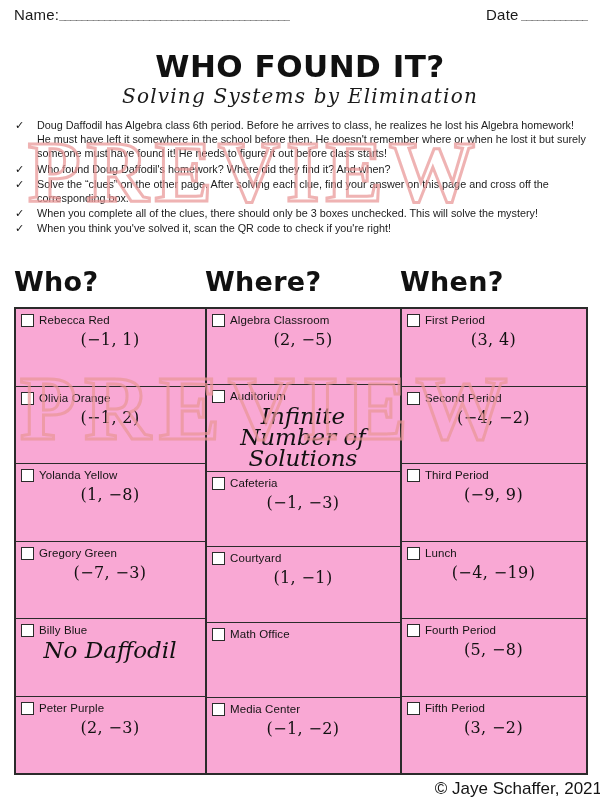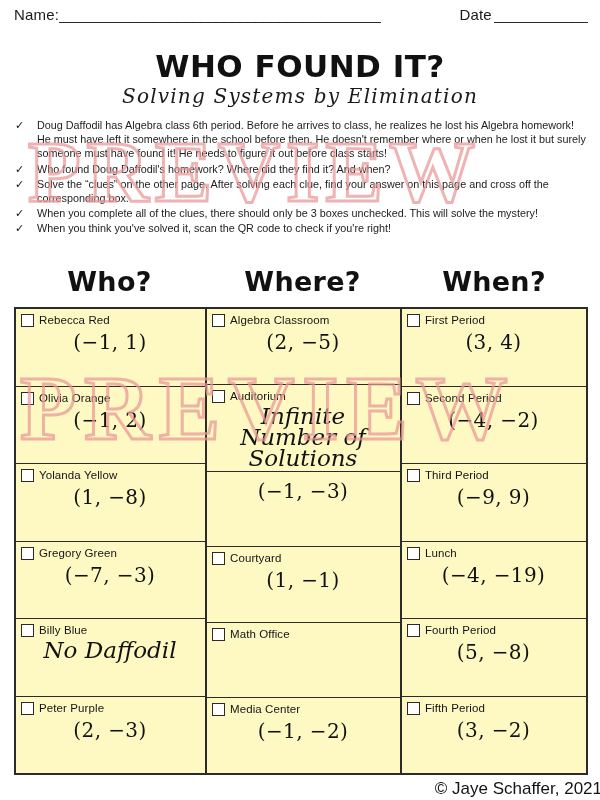--- a/index.html
+++ b/index.html
@@ -23,23 +23,24 @@
     left: 14px;
     right: 12px;
     display: flex;
     align-items: center;
     font-size: 15px;
     letter-spacing: .2px;
     white-space: nowrap;
   }
   .nd-label { font-size: 15px; }
   .nd-rule {
-    font-size: 15px;
+    font-size: 11px;
     letter-spacing: -0.5px;
     overflow: hidden;
+    font-weight: bold;
   }
   .nd-name-rule { flex: 0 0 auto; }
   .nd-gap { flex: 1 1 auto; }
   .nd-date-label { padding-right: 2px; }
 
   
   .title {
     position: absolute;
     top: 48px;
     left: 0;
@@ -93,39 +94,38 @@
     position: absolute;
     top: 266px;
     left: 14px;
     width: 574px;
     display: flex;
   }
   .col-head {
     font-family: "DejaVu Sans", sans-serif;
     font-weight: bold;
     font-size: 27px;
-    text-align: center;
     color: #111;
     letter-spacing: .3px;
   }
   .ch-1 { flex: 0 0 191px; }
   .ch-2 { flex: 0 0 195px; }
   .ch-3 { flex: 1 1 auto; }
 
   
   .grid {
     position: absolute;
     top: 307px;
     left: 14px;
     width: 574px;
     height: 468px;
     border: 2px solid #2b2b2b;
     box-sizing: border-box;
     display: flex;
-    background: #fef9c3;
+    background: #f9a8d4;
   }
   .gcol {
     box-sizing: border-box;
     display: flex;
     flex-direction: column;
   }
   .gcol-1 { flex: 0 0 191px; border-right: 2px solid #2b2b2b; }
   .gcol-2 { flex: 0 0 195px; border-right: 2px solid #2b2b2b; }
   .gcol-3 { flex: 1 1 auto; }
 
@@ -162,21 +162,21 @@
   }
   .cell-val {
     flex: 1 1 auto;
     display: flex;
     align-items: flex-start;
     justify-content: center;
     padding-top: 3px;
   }
   .val-math {
     font-family: "DejaVu Serif", serif;
-    font-size: 20px;
+    font-size: 16px;
     color: #111;
     letter-spacing: .4px;
     white-space: nowrap;
   }
   .val-text {
     font-family: "DejaVu Serif", serif;
     font-style: italic;
     font-size: 23px;
     color: #111;
     text-align: center;
@@ -335,20 +335,24 @@
     <div class="cell">
       <div class="cell-head">
         <span class="chk"></span>
         <span class="cell-label">Auditorium</span>
       </div>
       <div class="cell-val">
         <span class="val-text">Infinite Number of Solutions</span>
       </div>
     </div>
     <div class="cell">
+      <div class="cell-head">
+        <span class="chk"></span>
+        <span class="cell-label">Cafeteria</span>
+      </div>
       <div class="cell-val">
         <span class="val-math">(−1, −3)</span>
       </div>
     </div>
     <div class="cell">
       <div class="cell-head">
         <span class="chk"></span>
         <span class="cell-label">Courtyard</span>
       </div>
       <div class="cell-val">

